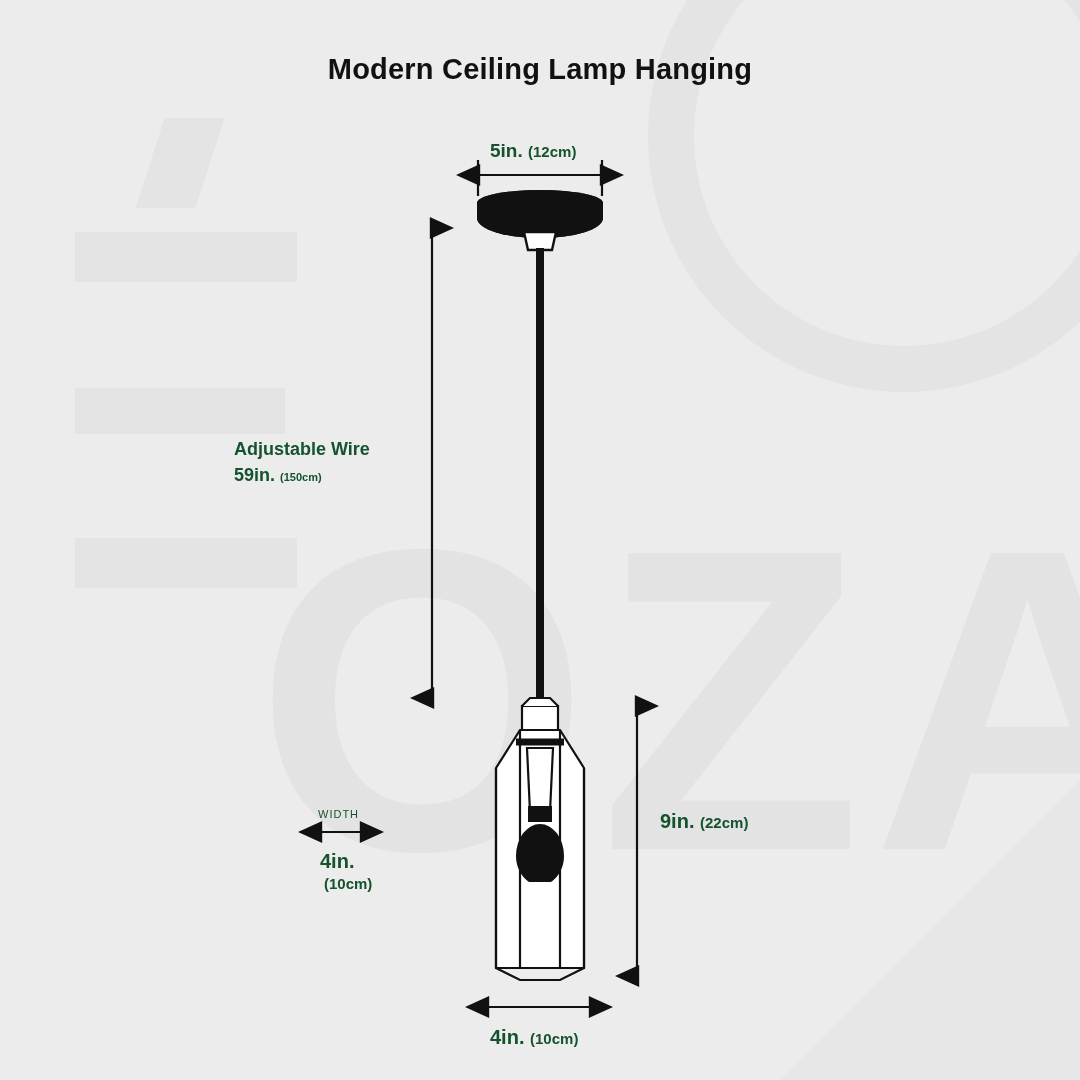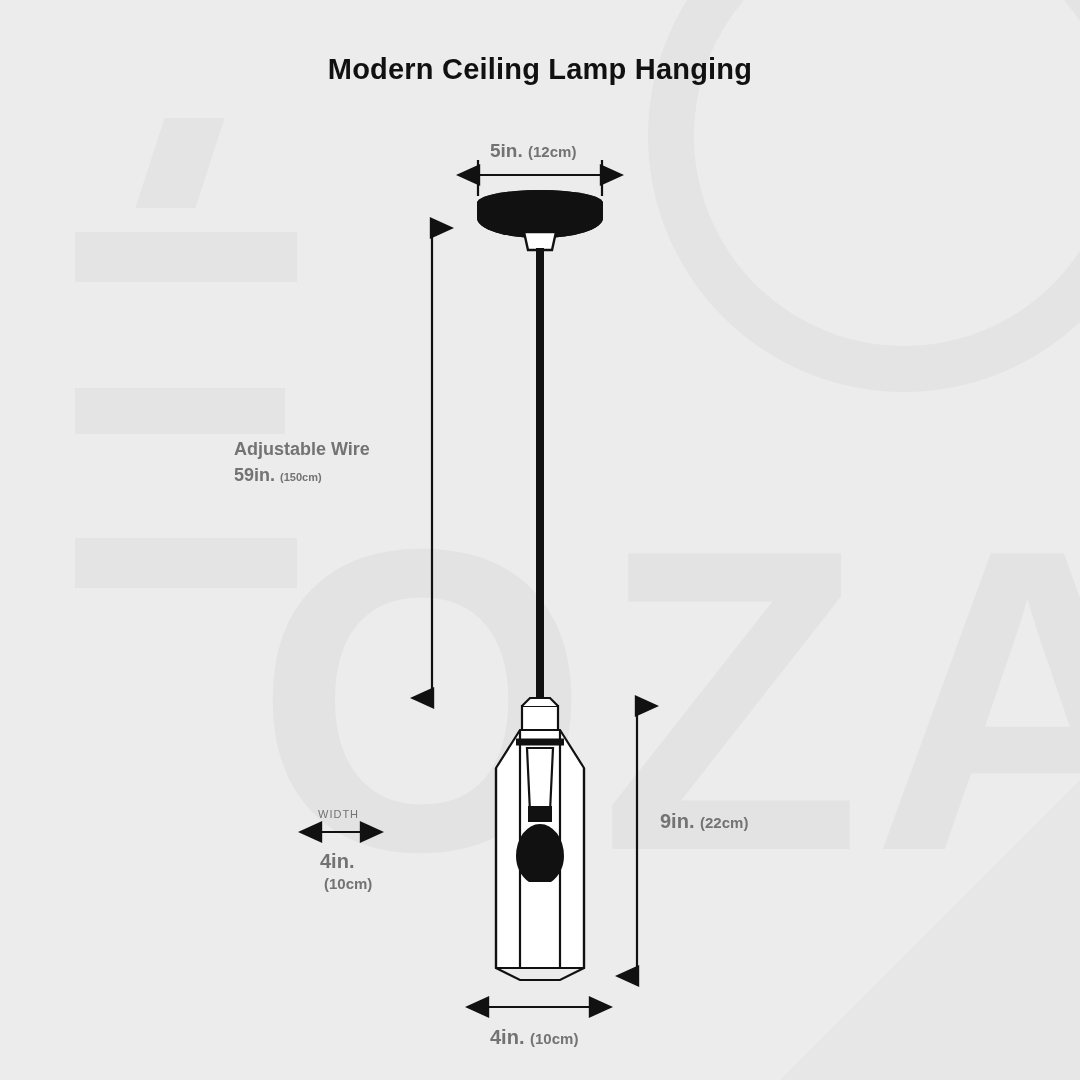--- a/index.html
+++ b/index.html
@@ -95,21 +95,21 @@
     position: absolute;
     inset: 0;
     z-index: 3;
   }
 
   
   .lbl {
     position: absolute;
     z-index: 6;
     font-family: "Liberation Sans", sans-serif;
-    color: #737373;
+    color: #14532d;
     white-space: nowrap;
   }
 
   .lbl-top {
     left: 490px;
     top: 140px;
     font-size: 19px;
     font-weight: 700;
   }
   .lbl-top .sub { font-size: 15px; font-weight: 700; }

